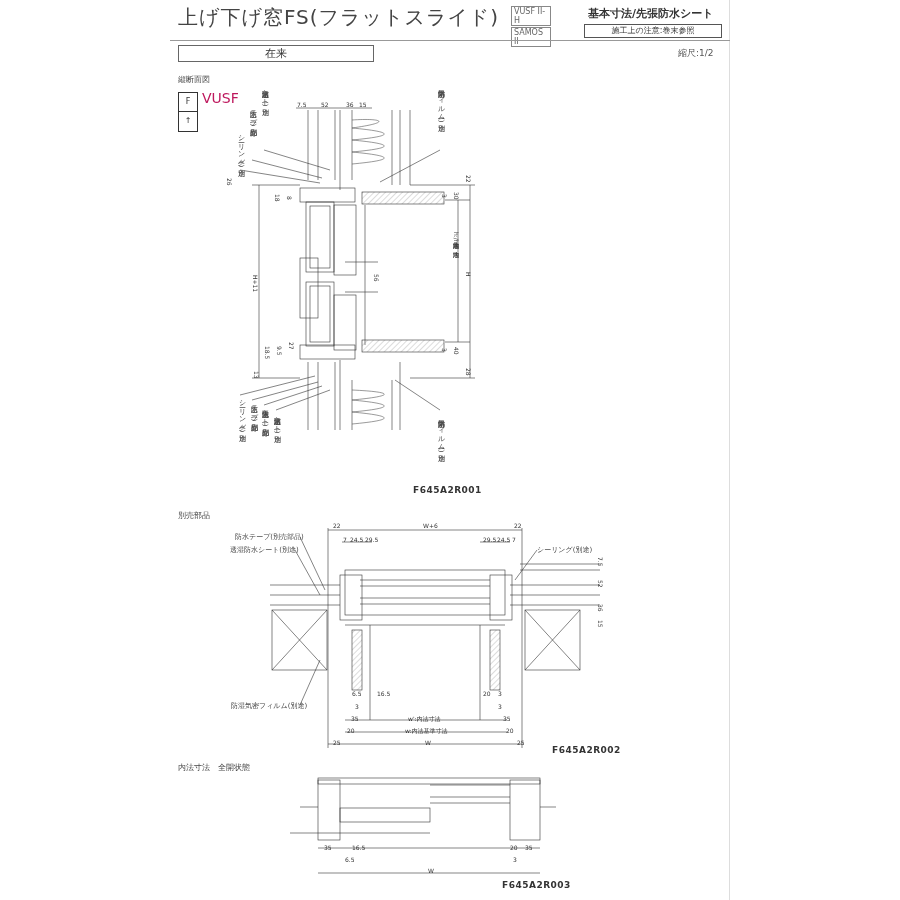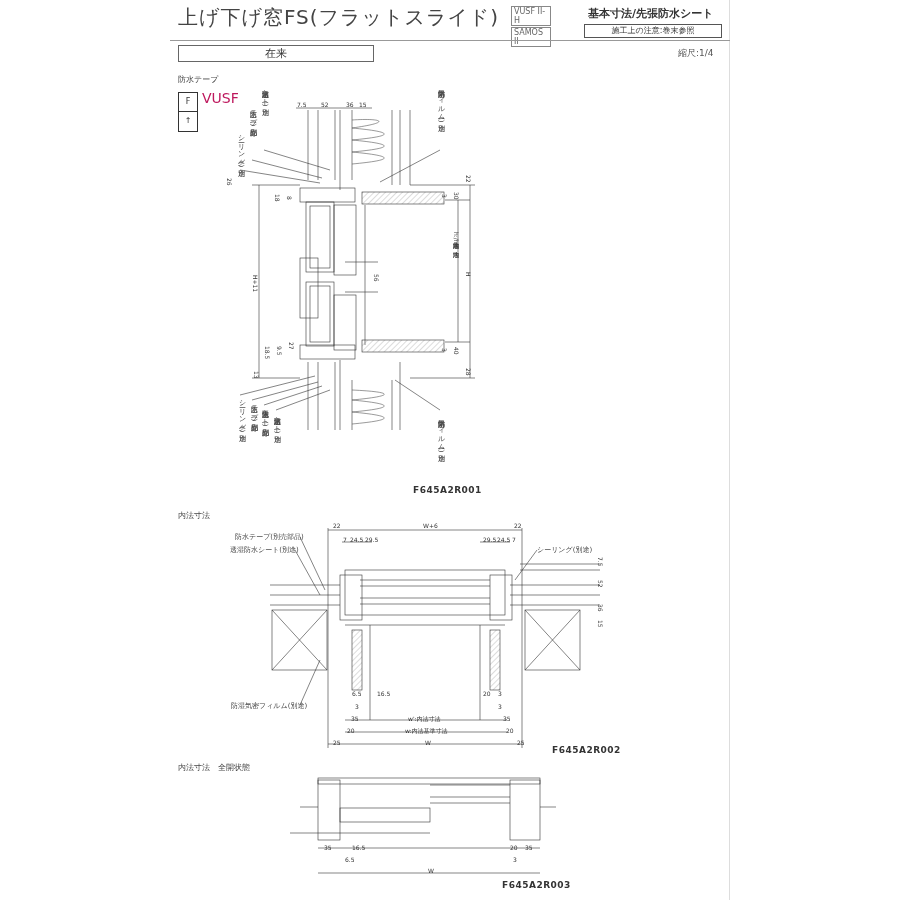--- a/index.html
+++ b/index.html
@@ -32,23 +32,23 @@
 
 <div class="title">上げ下げ窓FS(フラットスライド)</div>
 <div class="samos">
   <div>VUSF II-H</div>
   <div>SAMOS II</div>
 </div>
 <div class="subtitle">基本寸法/先張防水シート</div>
 <div class="notebox">施工上の注意:巻末参照</div>
 <div class="hrule"></div>
 <div class="zairai">在来</div>
-<div class="scale">縮尺:1/4</div>
-
-<div class="sec-label" style="left:178px;top:74px;">防水テープ</div>
+<div class="scale">縮尺:1/2</div>
+
+<div class="sec-label" style="left:178px;top:74px;">縦断面図</div>
 <div class="fbox">
   <div>F</div>
   <div>↑</div>
 </div>
 <div class="vusf">VUSF</div>
 
 <div class="vtext" style="left:236px;top:130px;">シーリング(別途)</div>
 <div class="vtext" style="left:248px;top:105px;">防水テープ(別売部品)</div>
 <div class="vtext" style="left:260px;top:85px;">透湿防水シート(別途)</div>
 <div class="vtext" style="left:436px;top:85px;">防湿気密フィルム(別途)</div>
@@ -151,21 +151,21 @@
   </g>
   <defs>
     <pattern id="hatch" width="4" height="4" patternUnits="userSpaceOnUse" patternTransform="rotate(45)">
       <line x1="0" y1="0" x2="0" y2="4" stroke="#888" stroke-width="0.6"></line>
     </pattern>
   </defs>
 </svg>
 
 <div class="code" style="left:413px;top:485px;">F645A2R001</div>
 
-<div class="sec-label" style="left:178px;top:510px;">内法寸法</div>
+<div class="sec-label" style="left:178px;top:510px;">別売部品</div>
 <div class="sec-label" style="left:235px;top:532px;font-size:7px;">防水テープ(別売部品)</div>
 <div class="sec-label" style="left:230px;top:545px;font-size:7px;">透湿防水シート(別途)</div>
 <div class="sec-label" style="left:537px;top:545px;font-size:7px;">シーリング(別途)</div>
 <div class="sec-label" style="left:231px;top:701px;font-size:7px;">防湿気密フィルム(別途)</div>
 
 <div class="dim" style="left:333px;top:522px;">22</div>
 <div class="dim" style="left:423px;top:522px;">W+6</div>
 <div class="dim" style="left:514px;top:522px;">22</div>
 <div class="dim" style="left:343px;top:536px;">7</div>
 <div class="dim" style="left:350px;top:536px;">24.5</div>

